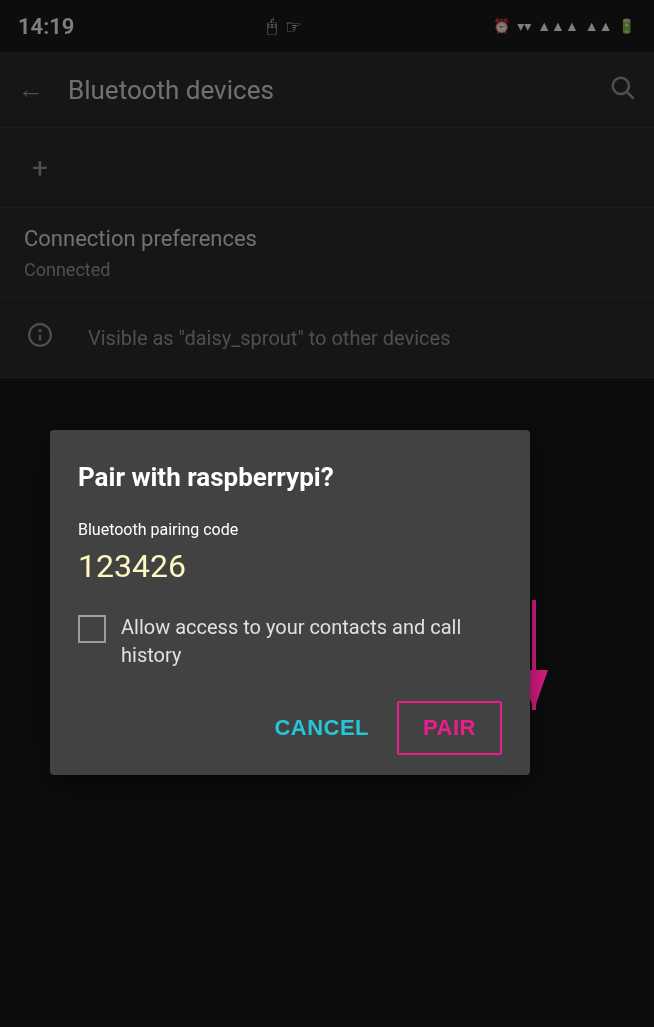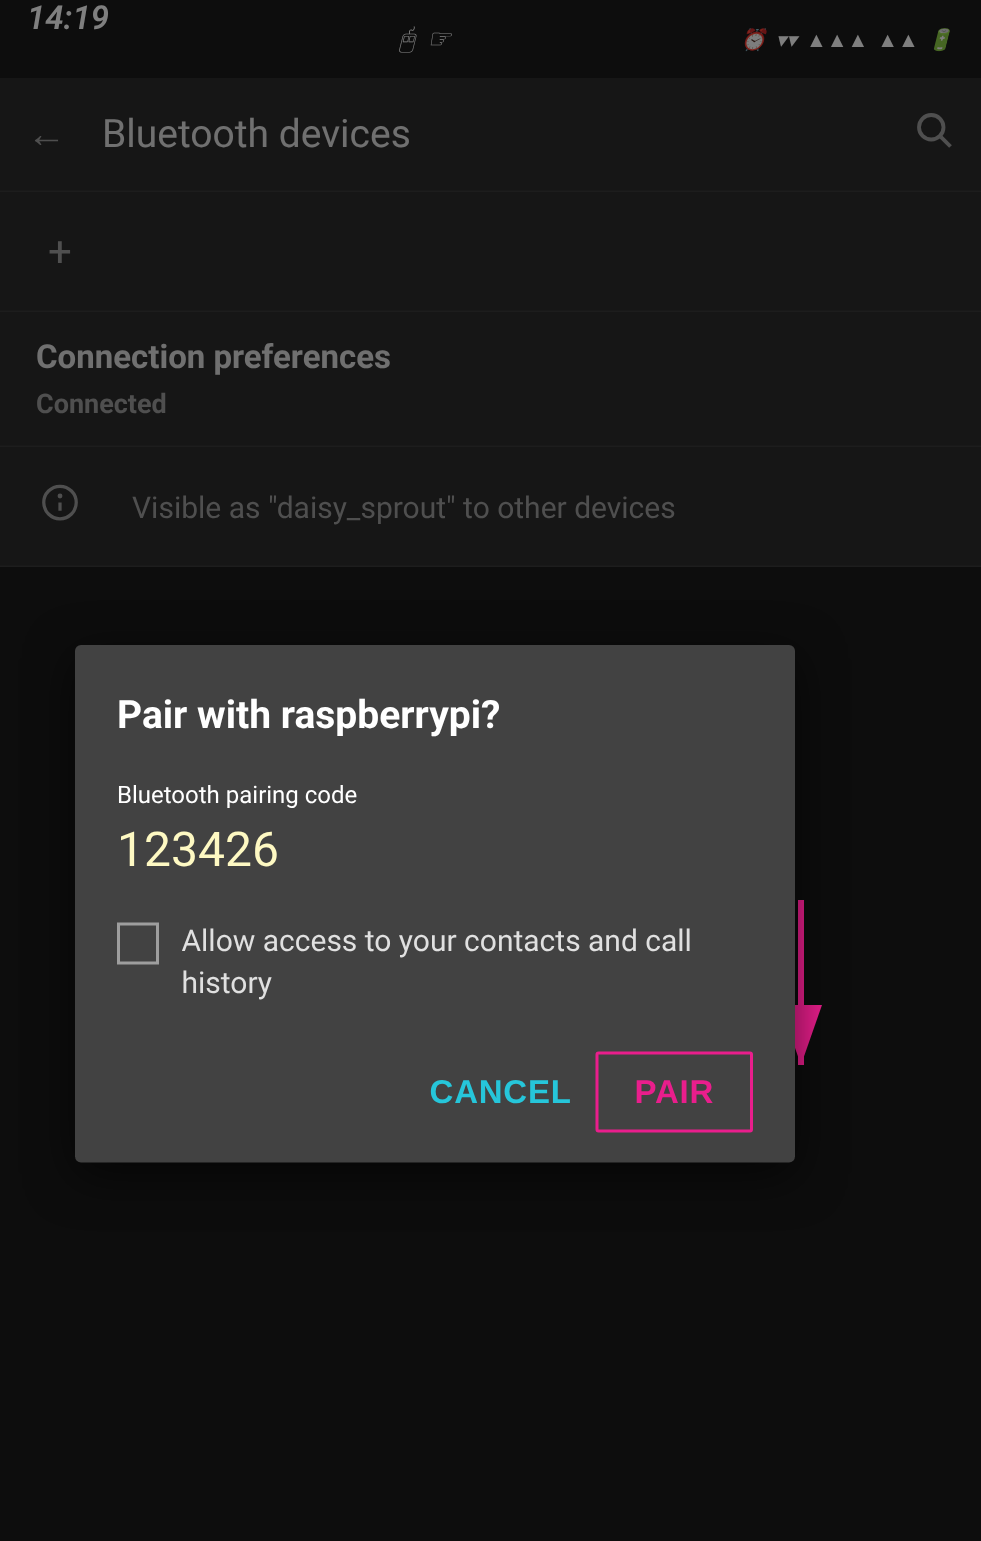--- a/index.html
+++ b/index.html
@@ -16,23 +16,23 @@
       overflow: hidden;
       position: relative;
     }
 
     
     .status-bar {
       width: 100%;
       height: 52px;
       background-color: #1a1a1a;
       display: flex;
+      align-items: center;
       justify-content: space-between;
       padding: 0 18px;
-      font-style: italic;
     }
 
     .status-time {
       color: #ffffff;
       font-size: 22px;
       font-weight: 600;
     }
 
     .status-icons {
       display: flex;
@@ -201,20 +201,21 @@
     .checkbox-label {
       color: #e0e0e0;
       font-size: 20px;
       line-height: 1.4;
     }
 
     .dialog-buttons {
       display: flex;
       justify-content: flex-end;
       align-items: center;
+      gap: 12px;
     }
 
     .btn-cancel {
       color: #26c6da;
       font-size: 22px;
       font-weight: 600;
       background: none;
       border: none;
       padding: 12px 16px;
       cursor: pointer;
@@ -267,21 +268,21 @@
       <circle cx="11" cy="11" r="7"></circle>
       <line x1="16.5" y1="16.5" x2="22" y2="22"></line>
     </svg>
   </span>
 </div>
 
 <div class="list-item">
   <span class="list-item-icon">+</span>
 </div>
 
-<div class="list-item" style="min-height:90px;font-weight:bold;">
+<div class="list-item" style="min-height:90px;">
   <div class="list-item-secondary">
     <span class="list-item-text">Connection preferences</span>
     <span class="list-item-subtitle">Connected</span>
   </div>
 </div>
 
 <div class="info-row">
   <span class="info-icon">
     <svg width="26" height="26" viewBox="0 0 24 24" fill="none" stroke="#9e9e9e" stroke-width="2">
       <circle cx="12" cy="12" r="10"></circle>

